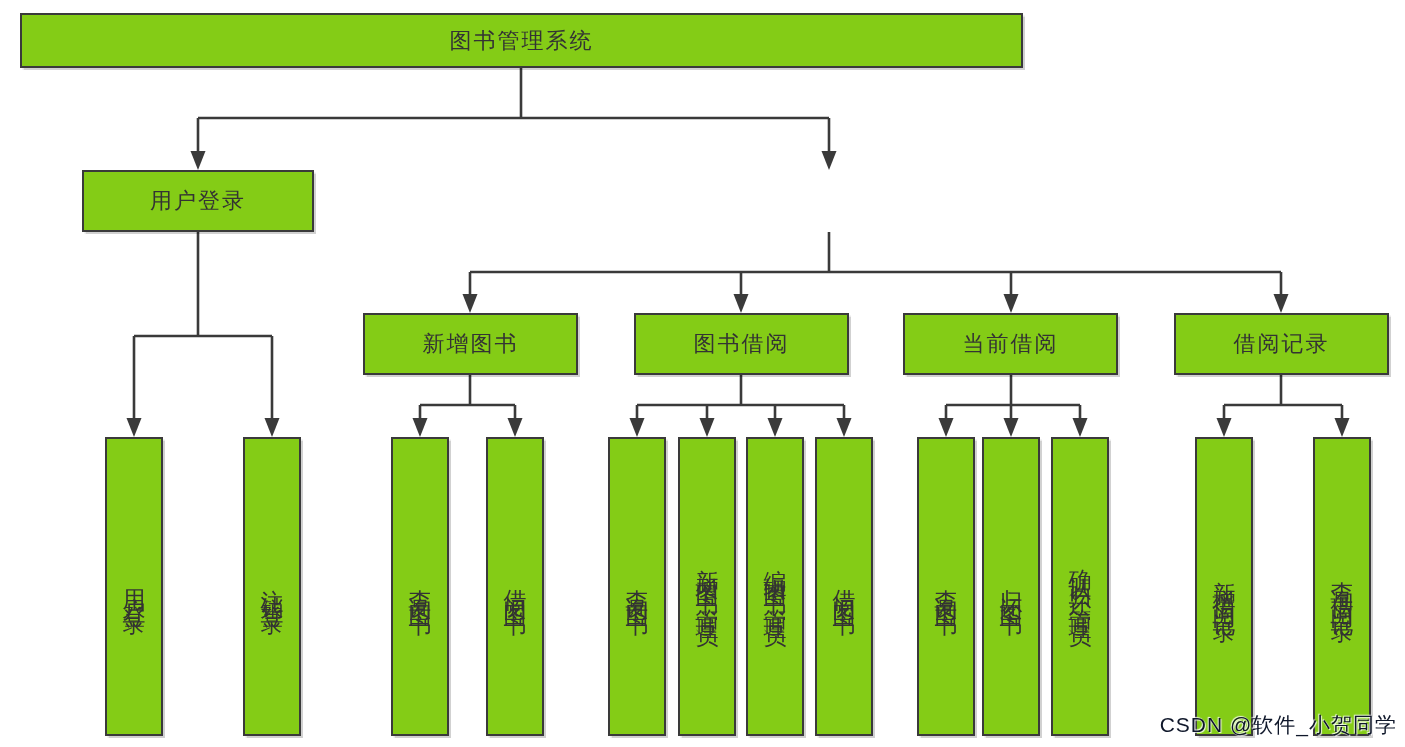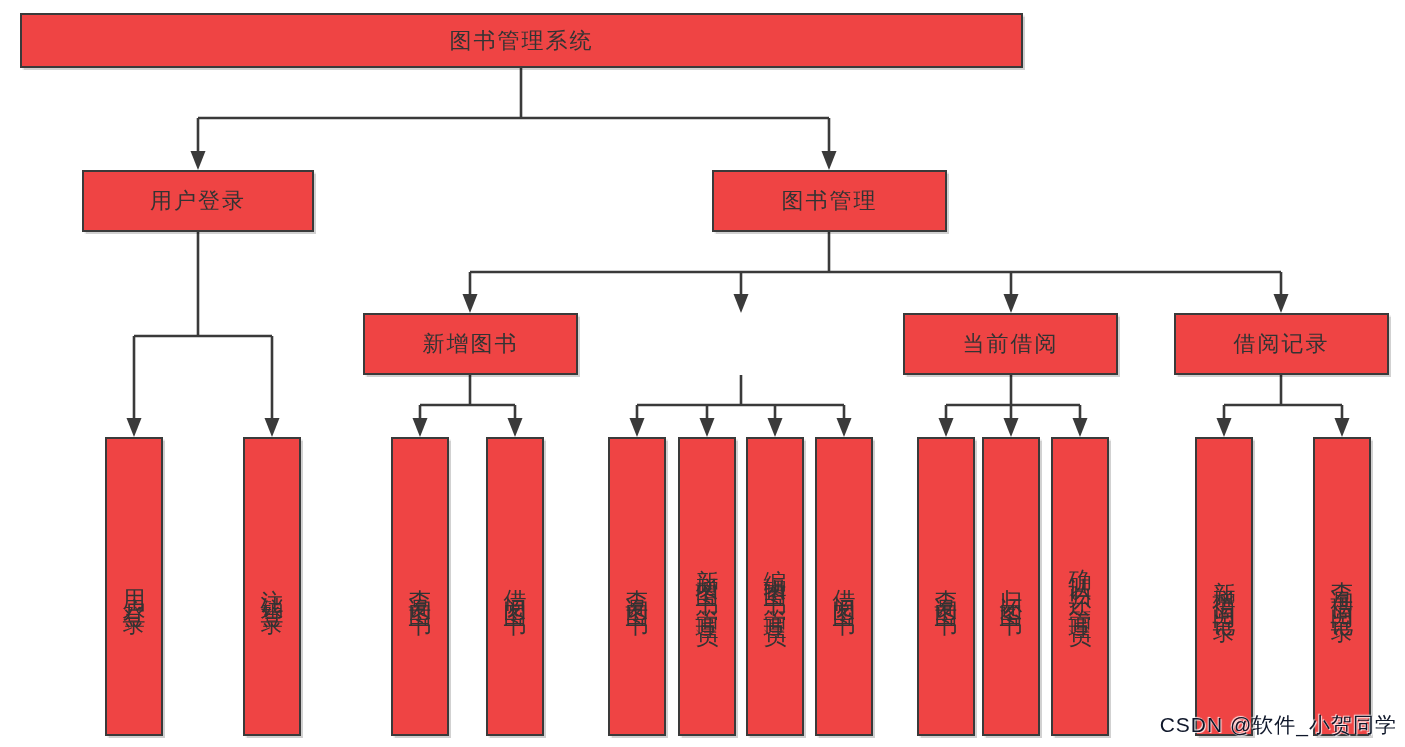--- a/index.html
+++ b/index.html
@@ -10,21 +10,21 @@
     background: #ffffff;
     font-family: "Liberation Sans", sans-serif;
     overflow: hidden;
   }
   .wires { position: absolute; left: 0; top: 0; width: 1405px; height: 747px; }
   .wires path, .wires line { stroke: #3a3a3a; stroke-width: 2.6; fill: none; }
   .wires .head { fill: #3a3a3a; stroke: none; }
   .node {
     position: absolute;
     box-sizing: border-box;
-    background: #ef4444;
+    background: #84cc16;
     border: 2.5px solid #3a3a3a;
     color: #333333;
     display: flex;
     align-items: center;
     justify-content: center;
     box-shadow: 1.5px 1.5px 1px rgba(0,0,0,0.18);
   }
   .hbox { font-size: 22px; letter-spacing: 2px; white-space: nowrap; }
   .leaf span {
     writing-mode: vertical-rl;
@@ -126,26 +126,26 @@
     </g>
   </svg>
 
   <div class="node hbox" style="left:20px; top:13px; width:1003px; height:55px;">
     <span>图书管理系统</span>
   </div>
 
   <div class="node hbox" style="left:82px; top:170px; width:232px; height:62px;">
     <span>用户登录</span>
   </div>
-  <div class="node hbox" style="left:712px; top:170px; width:235px; height:62px;">
-    <span>图书管理</span>
-  </div>
 
   <div class="node hbox" style="left:363px; top:313px; width:215px; height:62px;">
     <span>新增图书</span>
+  </div>
+  <div class="node hbox" style="left:634px; top:313px; width:215px; height:62px;">
+    <span>图书借阅</span>
   </div>
   <div class="node hbox" style="left:903px; top:313px; width:215px; height:62px;">
     <span>当前借阅</span>
   </div>
   <div class="node hbox" style="left:1174px; top:313px; width:215px; height:62px;">
     <span>借阅记录</span>
   </div>
 
   <div class="node leaf" style="left:105px; top:437px; width:58px; height:299px;">
     <span>用户登录</span>

